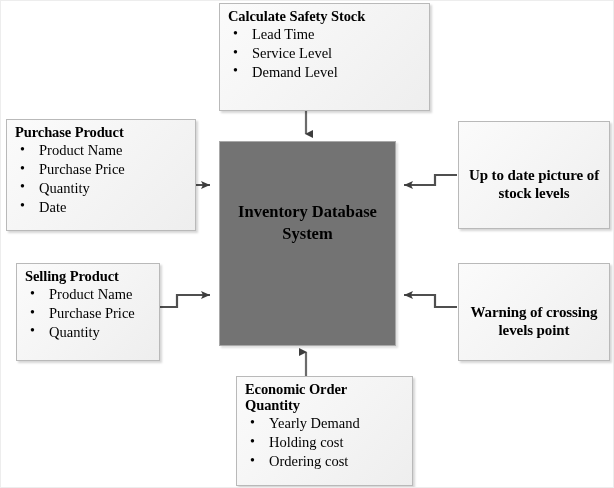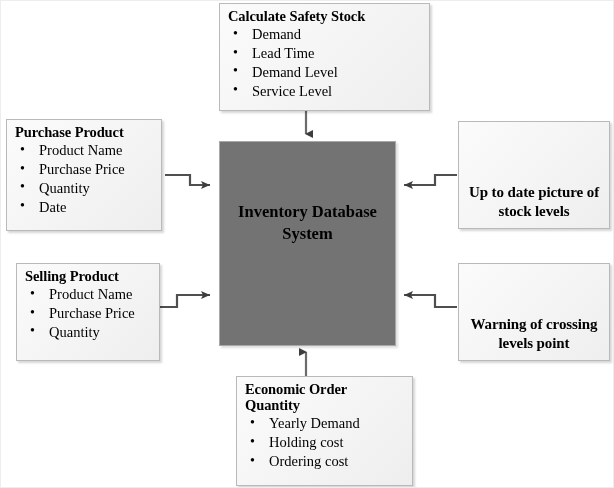--- a/index.html
+++ b/index.html
@@ -56,21 +56,21 @@
   }
 
   
   .node.list-node {
     padding: 4px 6px 4px 8px;
   }
 
   
   .node.text-node {
     display: flex;
-    align-items: flex-end;
+    align-items: center;
     justify-content: center;
     padding: 26px 8px 8px 8px;
     text-align: center;
   }
   .node.text-node .title {
     font-size: 15px;
     line-height: 1.22;
   }
 
   
@@ -147,28 +147,27 @@
     </g>
 
     <g>
       <path d="M456,306 L434,306 L434,294 L403,294" stroke="#4f4f4f" stroke-width="2.2" fill="none" stroke-linejoin="miter" marker-end="url(#ah-left)"></path>
     </g>
   </svg>
 
   <div class="node list-node" style="left:218px; top:2px; width:211px; height:108px;">
     <div class="title">Calculate Safety Stock</div>
     <ul>
-      <li>Demand</li>
       <li>Lead Time</li>
+      <li>Service Level</li>
       <li>Demand Level</li>
-      <li>Service Level</li>
-    </ul>
-  </div>
-
-  <div class="node list-node" style="left:5px; top:118px; width:156px; height:112px;">
+    </ul>
+  </div>
+
+  <div class="node list-node" style="left:5px; top:118px; width:190px; height:112px;">
     <div class="title">Purchase Product</div>
     <ul>
       <li>Product Name</li>
       <li>Purchase Price</li>
       <li>Quantity</li>
       <li>Date</li>
     </ul>
   </div>
 
   <div class="node list-node" style="left:15px; top:262px; width:144px; height:98px;">

